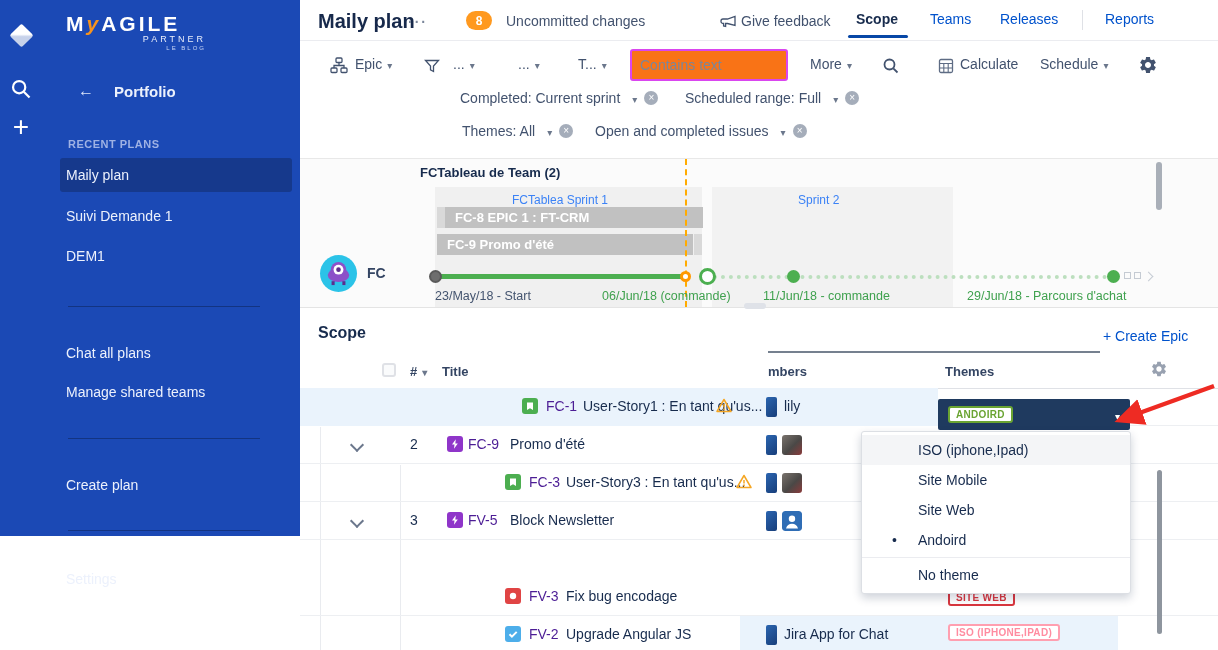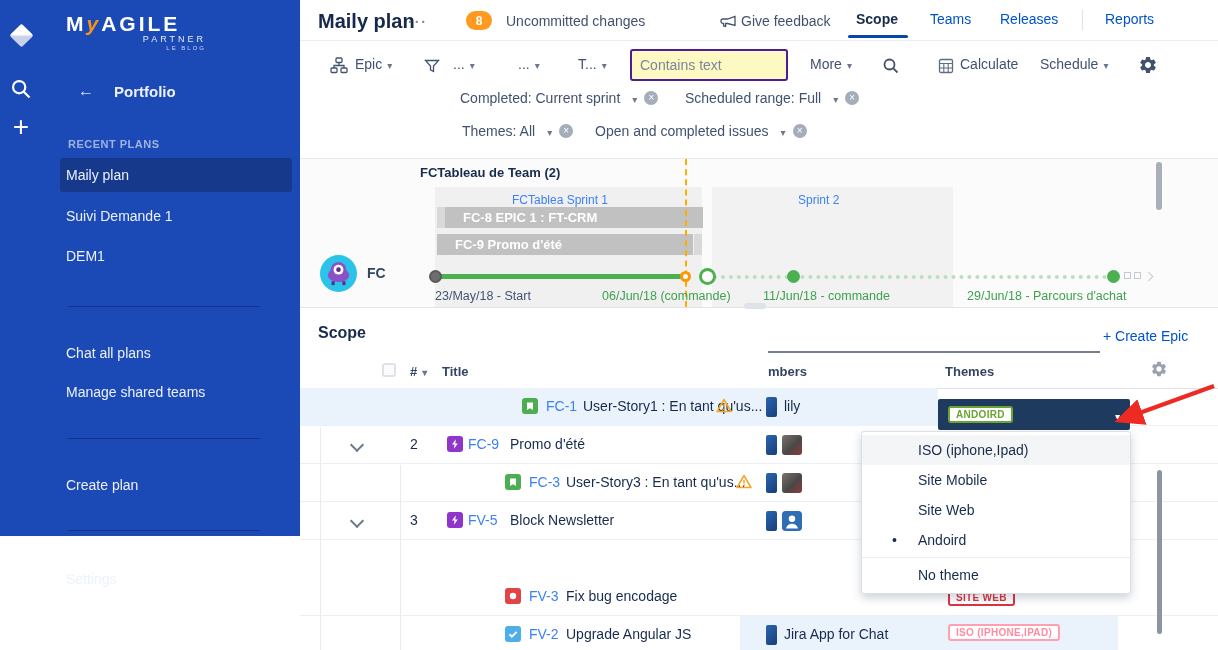--- a/index.html
+++ b/index.html
@@ -32,53 +32,53 @@
   .tab{position:absolute;top:11px;font-size:14px;color:#0052CC;cursor:pointer;}
   .tab.active{color:#172B4D;font-weight:bold;}
   .tab-underline{position:absolute;top:35px;height:3px;background:#0747A6;border-radius:2px;}
   .tab-div{position:absolute;left:782px;top:10px;width:1px;height:20px;background:#DFE1E6;}
   .hdr-txt{position:absolute;top:13px;font-size:14px;color:#42526E;}
   
   .tb-txt{position:absolute;top:56px;font-size:14px;color:#42526E;cursor:pointer;}
   .caret::after{content:"▾";font-size:10px;color:#6B778C;margin-left:5px;}
   .caret-w::after{content:"▾";font-size:10px;color:#fff;}
   .search-input{position:absolute;left:330px;top:49px;width:158px;height:32px;box-sizing:border-box;
-      background:#fef9c3;border:2px solid #4c1d95;border-radius:3px;font-size:14px;color:#344563;
+      background:#f97316;border:2px solid #d946ef;border-radius:3px;font-size:14px;color:#344563;
       padding:0 8px;font-family:"Liberation Sans",sans-serif;}
   .search-input::placeholder{color:#7A869A;}
   
   .chip{position:absolute;display:inline-flex;align-items:center;gap:7px;font-size:14px;color:#42526E;cursor:pointer;}
   .chip-x{width:14px;height:14px;border-radius:50%;background:#A5ADBA;color:#fff;font-size:10px;line-height:14px;
           text-align:center;}
   .chip-x::after{content:"×";}
   
   .band{position:absolute;left:0;top:158px;width:918px;height:148px;background:#FBFBFB;
         border-top:1px solid #E8E8E8;border-bottom:1px solid #E4E4E4;}
   .sprint-zone{position:absolute;top:28px;height:120px;background:#F0F0F0;}
   .sprint-lbl{position:absolute;top:34px;font-size:12px;color:#3b82f6;}
   .gbar{position:absolute;height:21px;background:#C1C1C1;color:#fff;font-size:13px;font-weight:bold;
-        line-height:21px;padding-left:18px;box-sizing:border-box;white-space:nowrap;overflow:hidden;cursor:pointer;}
+        line-height:21px;padding-left:10px;box-sizing:border-box;white-space:nowrap;overflow:hidden;cursor:pointer;}
   .ghandle{position:absolute;height:21px;width:8px;background:#D9D9D9;}
   .today{position:absolute;left:385px;top:0;width:0;height:148px;border-left:2px dashed #FFAB00;}
   .tl-line-solid{position:absolute;left:135px;top:115px;width:250px;height:5px;background:#4CAF50;border-radius:2px;}
   .tl-line-dot{position:absolute;left:413px;top:116px;width:402px;height:0;border-top:4px dotted #BCDFBE;}
   .dot{position:absolute;border-radius:50%;box-sizing:border-box;}
   .ms-lbl{position:absolute;top:130px;font-size:12.5px;color:#3FA14E;white-space:nowrap;}
   .tl-sq{position:absolute;top:113px;width:7px;height:7px;border:1.5px solid #C5CBD3;box-sizing:border-box;}
   .tl-arrow{position:absolute;top:114px;width:6px;height:6px;border-top:1.5px solid #C5CBD3;border-right:1.5px solid #C5CBD3;transform:rotate(45deg);}
   .drag-handle{position:absolute;left:444px;top:303px;width:22px;height:6px;background:#DFE2E8;border-radius:3px;}
   
   .scope-h{position:absolute;left:18px;top:324px;font-size:16px;font-weight:bold;color:#172B4D;}
   .create-epic{position:absolute;left:803px;top:328px;font-size:14px;color:#0052CC;cursor:pointer;}
   .colhdr{position:absolute;top:364px;font-size:13px;font-weight:bold;color:#344563;}
   .hdr-cb{position:absolute;left:82px;top:363px;width:14px;height:14px;background:#FAFBFC;border:2px solid #DFE1E6;border-radius:3px;box-sizing:border-box;}
   .scroll-line{position:absolute;left:468px;top:351px;width:332px;height:2px;background:#75808F;}
   .thdr-border{position:absolute;left:0;top:388px;width:918px;height:1px;background:#DFE1E6;}
   .row{position:absolute;left:0;width:918px;height:38px;border-bottom:1px solid #EDEFF2;box-sizing:border-box;}
-  .row .key{position:absolute;top:10px;font-size:14px;color:#3b82f6;cursor:pointer;}
+  .row .key{position:absolute;top:10px;font-size:14px;color:#4c1d95;cursor:pointer;}
   .row .ttl{position:absolute;top:10px;font-size:14px;color:#172B4D;white-space:nowrap;cursor:pointer;}
   .row .num{position:absolute;left:110px;top:10px;font-size:14px;color:#172B4D;}
   .chev{position:absolute;left:52px;top:14px;width:8px;height:8px;border-right:2px solid #6B778C;border-bottom:2px solid #6B778C;transform:rotate(45deg);cursor:pointer;}
   .type-icon{position:absolute;top:10px;}
   .warn-icon{position:absolute;top:10px;}
   .sliver{position:absolute;left:466px;top:9px;width:11px;height:20px;border-radius:2px;
           background:linear-gradient(135deg,#2B65B0,#173E7A);}
   .avatar{position:absolute;left:482px;top:9px;width:20px;height:20px;border-radius:3px;overflow:hidden;}
   .avatar.photo{background:linear-gradient(135deg,#7a736d 0%,#4a4846 55%,#8a3b3b 100%);}
   .member-txt{position:absolute;left:486px;top:10px;font-size:14px;color:#172B4D;}

